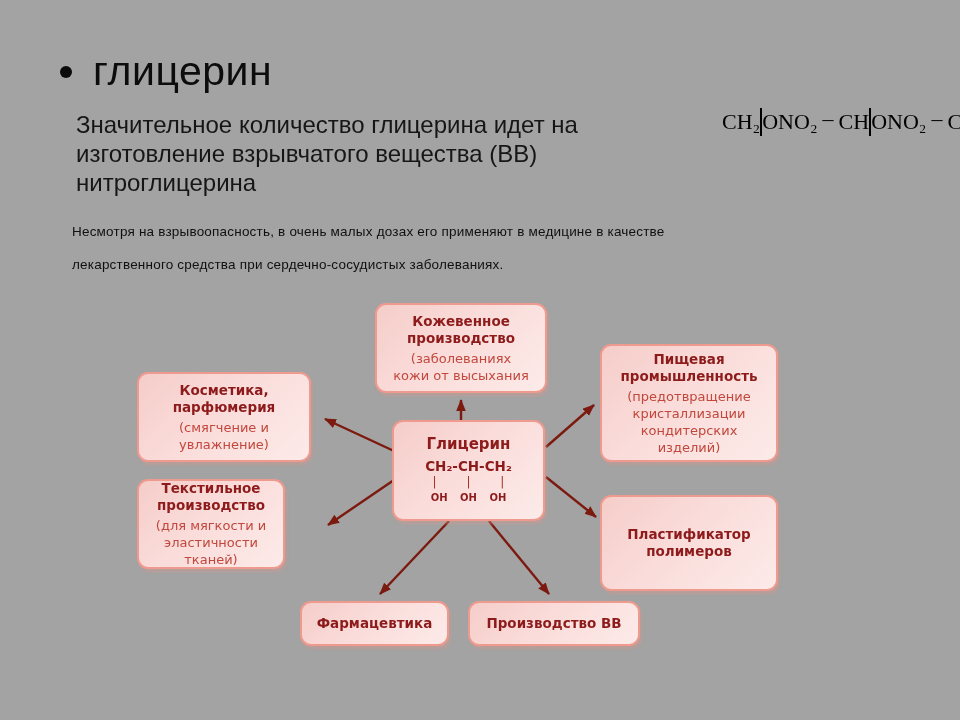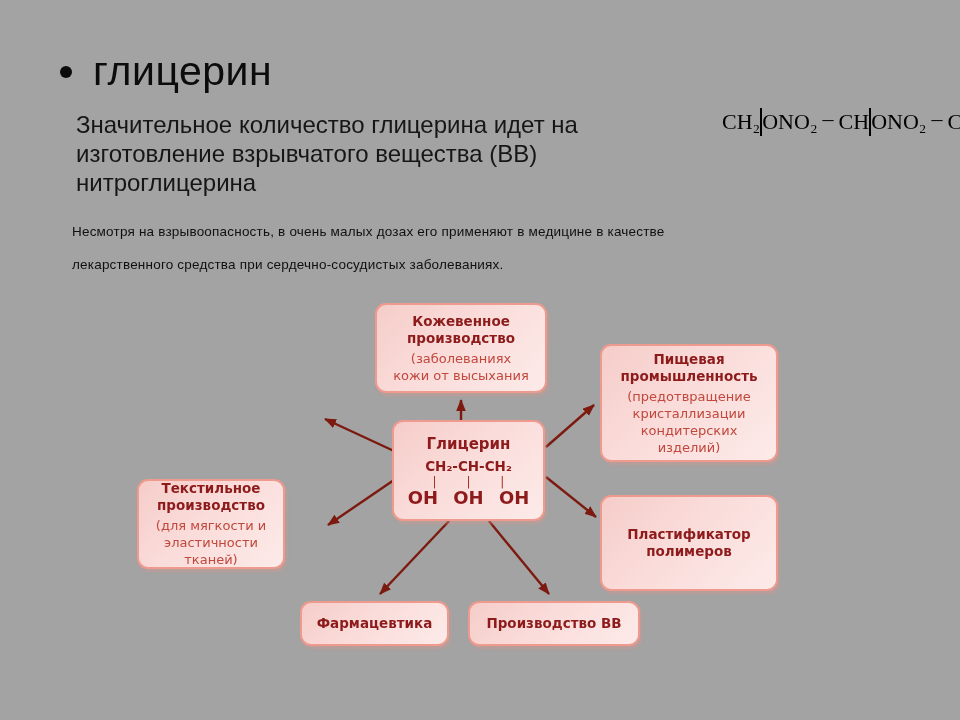--- a/index.html
+++ b/index.html
@@ -47,21 +47,21 @@
   }
   .dbox-title{
     font-weight:bold;font-size:13.5px;line-height:17px;color:#8e1b1b;white-space:pre-line;
   }
   .dbox-note{
     font-size:13px;line-height:17px;color:#c2473c;white-space:pre-line;margin-top:3px;
   }
   .center-box .dbox-title{font-size:15px;line-height:18px;margin-bottom:5px;}
   .cformula{font-weight:bold;font-size:13.5px;line-height:16px;color:#8e1b1b;}
   .cbars{font-size:12px;line-height:13px;color:#a52e24;word-spacing:26px;margin-top:2px;}
-  .coh{font-weight:bold;font-size:18px;line-height:16px;color:#8e1b1b;word-spacing:9px;margin-top:1px;}
+  .coh{font-weight:bold;font-size:10px;line-height:16px;color:#8e1b1b;word-spacing:9px;margin-top:1px;}
 </style>
 </head>
 <body>
 
 <div class="slide">
 
   <span class="bullet"></span>
   <h1 class="title">глицерин</h1>
   <p class="lead">Значительное количество глицерина идет на
 изготовление взрывчатого вещества (ВВ)
@@ -105,20 +105,26 @@
     <line x1="489" y1="521" x2="549" y2="594" stroke="#7c1a10" stroke-width="2.4" marker-end="url(#ah)"></line>
   </svg>
 
   <div class="dbox" style="left:375px;top:303px;width:172px;height:90px;">
     <div class="dbox-title">Кожевенное
 производство</div>
     <div class="dbox-note">(заболеваниях
 кожи от высыхания</div>
   </div>
 
+  <div class="dbox" style="left:137px;top:372px;width:174px;height:90px;">
+    <div class="dbox-title">Косметика,
+парфюмерия</div>
+    <div class="dbox-note">(смягчение и
+увлажнение)</div>
+  </div>
 
   <div class="dbox" style="left:137px;top:479px;width:148px;height:90px;">
     <div class="dbox-title">Текстильное
 производство</div>
     <div class="dbox-note">(для мягкости и
 эластичности тканей)</div>
   </div>
 
   <div class="dbox" style="left:600px;top:344px;width:178px;height:118px;">
     <div class="dbox-title">Пищевая

